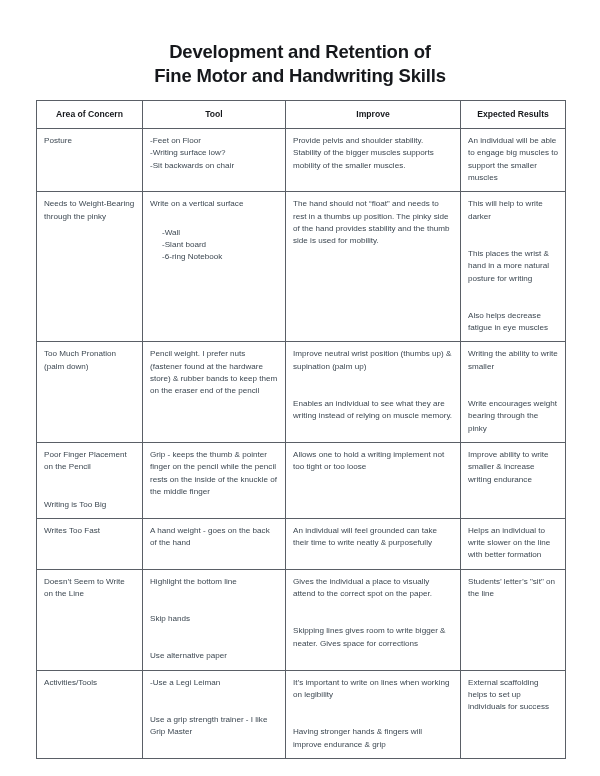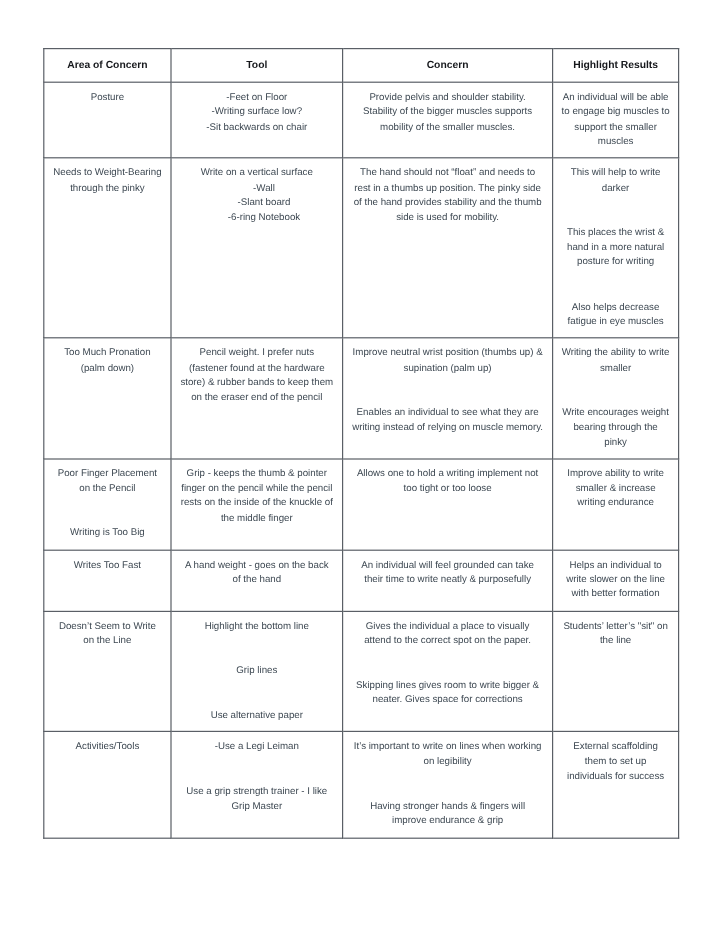--- a/index.html
+++ b/index.html
@@ -67,54 +67,57 @@
     padding-top: 7px;
     padding-bottom: 7px;
     vertical-align: middle;
   }
   col.c1 { width: 106px; }
   col.c2 { width: 143px; }
   col.c3 { width: 175px; }
   col.c4 { width: 105px; }
   .cell-block {
     margin: 0;
-    text-align: center;
   }
   .cell-block + .cell-block {
     margin-top: 25px;
   }
   .cell-line {
     display: block;
   }
   .indent {
     padding-left: 12px;
   }
 </style>
 </head>
 <body>
 
 <div class="page">
 
   <div class="doc-header">
+    <h1 class="doc-title">
+      <span class="doc-title-line">Development and Retention of</span>
+      <span class="doc-title-line">Fine Motor and Handwriting Skills</span>
+    </h1>
   </div>
 
   <div class="table-wrap">
     <table class="matrix">
       <colgroup>
         <col class="c1">
           <col class="c2">
           <col class="c3">
           <col class="c4">
       </colgroup>
       <thead>
         <tr>
           <th>Area of Concern</th>
           <th>Tool</th>
-          <th>Concern</th>
-          <th>Highlight Results</th>
+          <th>Improve</th>
+          <th>Expected Results</th>
         </tr>
       </thead>
       <tbody id="matrix-body">
           <tr>
             <td>
               <div class="cell-block">
                 <span class="cell-line">Posture</span>
               </div>
             </td>
             <td>
@@ -138,21 +141,21 @@
           <tr>
             <td>
               <div class="cell-block">
                 <span class="cell-line">Needs to Weight-Bearing through the pinky</span>
               </div>
             </td>
             <td>
               <div class="cell-block">
                 <span class="cell-line">Write on a vertical surface</span>
               </div>
-              <div class="cell-block indent" style="margin-top: 0px;">
+              <div class="cell-block indent" style="margin-top: 16px;">
                 <span class="cell-line">-Wall</span>
                 <span class="cell-line">-Slant board</span>
                 <span class="cell-line">-6-ring Notebook</span>
               </div>
             </td>
             <td>
               <div class="cell-block">
                 <span class="cell-line">The hand should not “float” and needs to rest in a thumbs up position. The pinky side of the hand provides stability and the thumb side is used for mobility.</span>
               </div>
             </td>
@@ -247,21 +250,21 @@
             <td>
               <div class="cell-block">
                 <span class="cell-line">Doesn’t Seem to Write on the Line</span>
               </div>
             </td>
             <td>
               <div class="cell-block">
                 <span class="cell-line">Highlight the bottom line</span>
               </div>
               <div class="cell-block">
-                <span class="cell-line">Grip lines</span>
+                <span class="cell-line">Skip hands</span>
               </div>
               <div class="cell-block">
                 <span class="cell-line">Use alternative paper</span>
               </div>
             </td>
             <td>
               <div class="cell-block">
                 <span class="cell-line">Gives the individual a place to visually attend to the correct spot on the paper.</span>
               </div>
               <div class="cell-block">
@@ -291,21 +294,21 @@
             <td>
               <div class="cell-block">
                 <span class="cell-line">It’s important to write on lines when working on legibility</span>
               </div>
               <div class="cell-block">
                 <span class="cell-line">Having stronger hands &amp; fingers will improve endurance &amp; grip</span>
               </div>
             </td>
             <td>
               <div class="cell-block">
-                <span class="cell-line">External scaffolding them to set up individuals for success</span>
+                <span class="cell-line">External scaffolding helps to set up individuals for success</span>
               </div>
             </td>
           </tr>
         </tbody>
     </table>
   </div>
 
 </div>
 
 </body></html>

